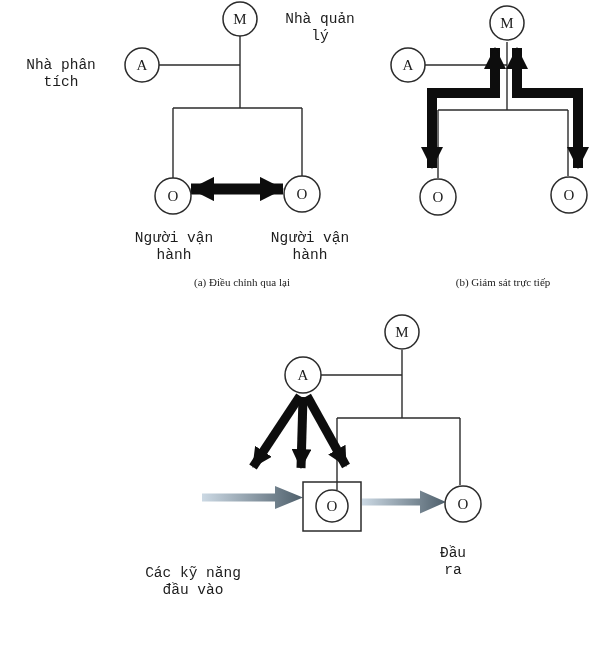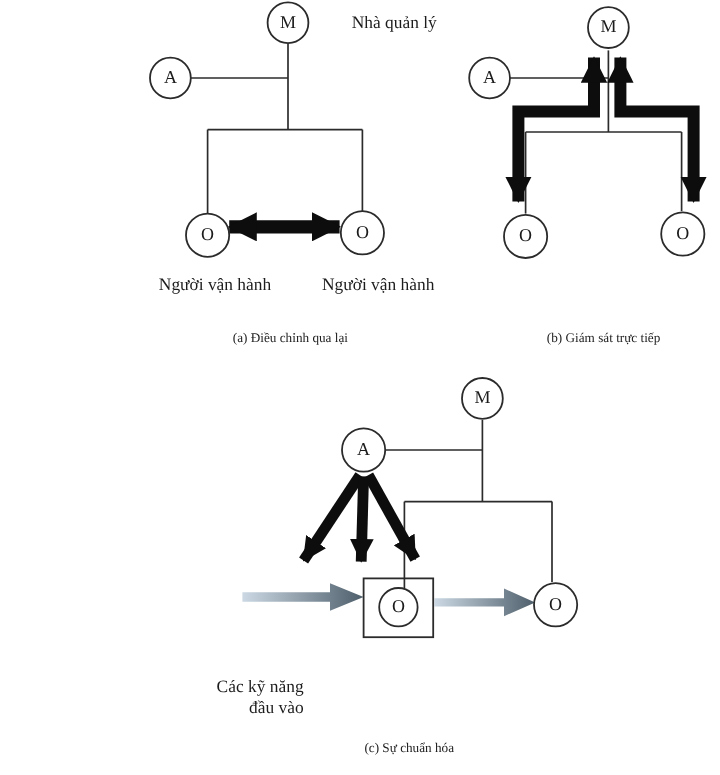--- a/index.html
+++ b/index.html
@@ -1,19 +1,19 @@
 <!DOCTYPE html>
 <html><head>
 <meta charset="utf-8">
 <style>
   html,body{margin:0;padding:0;background:#ffffff;}
   #stage{position:relative;width:600px;height:646px;background:#ffffff;overflow:hidden;
          font-family:"Liberation Serif","DejaVu Serif",serif;color:#1c1c1c;}
   svg{position:absolute;left:0;top:0;}
-  .lbl{position:absolute;font-size:14.5px;line-height:17px;text-align:right;white-space:pre-line;}
+  .lbl{position:absolute;font-size:14.5px;line-height:17px;text-align:center;white-space:pre-line;font-family:Liberation Mono, monospace;}
   .cap{position:absolute;font-size:11px;line-height:18px;text-align:center;}
   .nl{position:absolute;width:36px;text-align:center;font-size:15px;line-height:20px;}
 </style>
 </head>
 <body>
 
 <div id="stage">
 
   <svg width="600" height="646" viewBox="0 0 600 646">
     <defs>
@@ -95,24 +95,26 @@
   <div class="nl" style="left:489px;top:13px">M</div>
   <div class="nl" style="left:390px;top:55px">A</div>
   <div class="nl" style="left:420px;top:187px">O</div>
   <div class="nl" style="left:551px;top:185px">O</div>
 
   <div class="nl" style="left:384px;top:322px">M</div>
   <div class="nl" style="left:285px;top:365px">A</div>
   <div class="nl" style="left:314px;top:496px">O</div>
   <div class="nl" style="left:445px;top:494px">O</div>
 
+  <div class="lbl" style="left:14px;top:57px;width:94px">Nhà phân tích</div>
   <div class="lbl" style="left:276px;top:11px;width:88px">Nhà quản lý</div>
   <div class="lbl" style="left:122px;top:230px;width:104px">Người vận hành</div>
   <div class="lbl" style="left:258px;top:230px;width:104px">Người vận hành</div>
   <div class="cap" style="left:142px;top:273px;width:200px">(a) Điều chỉnh qua lại</div>
 
   <div class="cap" style="left:403px;top:273px;width:200px">(b) Giám sát trực tiếp</div>
 
   <div class="lbl" style="left:133px;top:565px;width:120px">Các kỹ năng
 đầu vào</div>
-  <div class="cap" style="left:241px;top:615px;width:200px">(c) Sự chuẩn hóa</div>
+  <div class="lbl" style="left:393px;top:545px;width:120px">Đầu
+ra</div>
 
 </div>
 
 </body></html>

